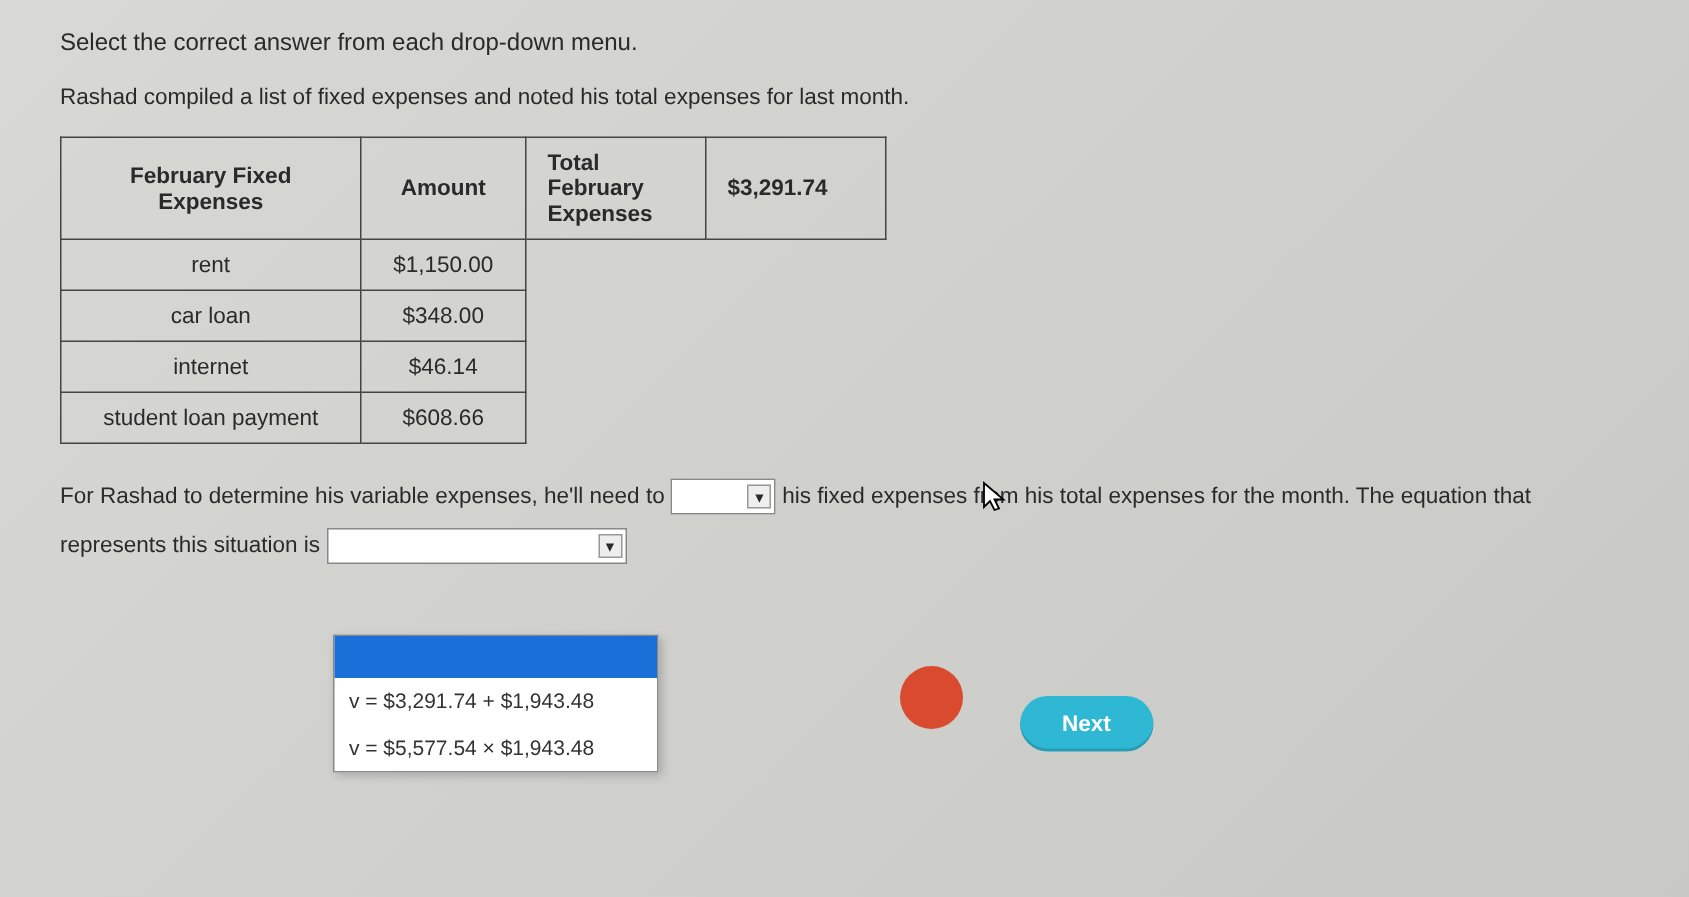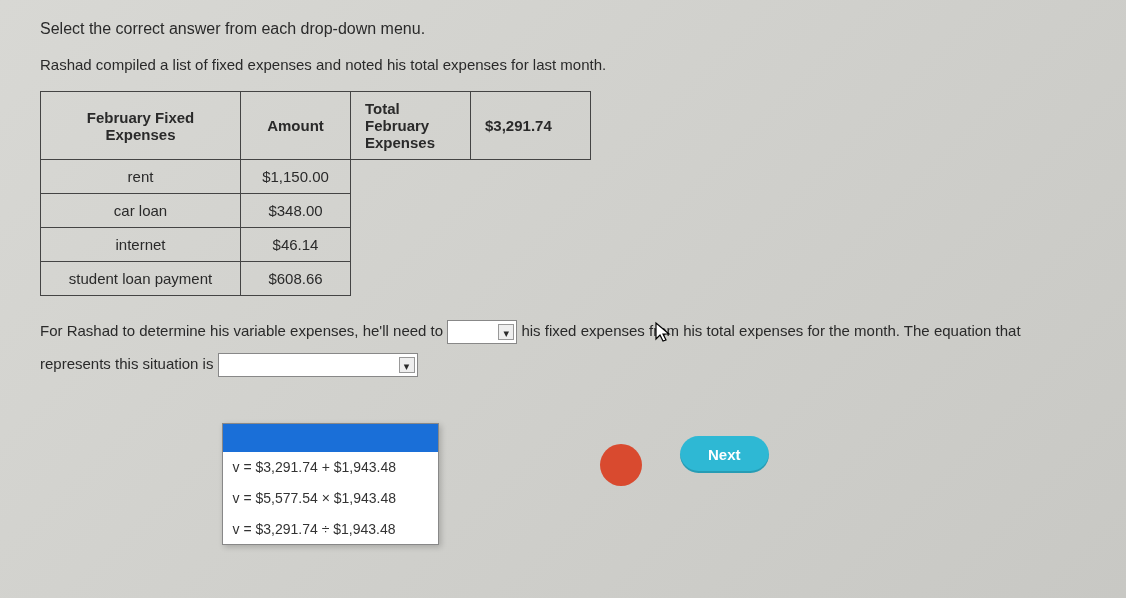--- a/index.html
+++ b/index.html
@@ -108,21 +108,21 @@
       height: 28px;
     }
     .cursor-icon {
       position: absolute;
       pointer-events: none;
       font-size: 20px;
     }
     .next-btn {
       position: absolute;
       left: 680px;
-      top: 436px;
+      top: 464px;
       background: #2eb8d4;
       color: #fff;
       font-weight: bold;
       border: none;
       border-radius: 22px;
       padding: 10px 28px;
       font-size: 15px;
       cursor: pointer;
       box-shadow: inset 0 -2px 0 rgba(0,0,0,0.15);
     }
@@ -190,19 +190,18 @@
   </span>
   <span> his fixed expenses from his total expenses for the month. The equation that represents this situation is </span>
   <span class="dropdown-open-wrapper">
     <span class="dropdown-open-box">
       <span class="chev">▾</span>
     </span>
     <div class="dropdown-list">
       <div class="option highlighted"></div>
       <div class="option">v = $3,291.74 + $1,943.48</div>
       <div class="option">v = $5,577.54 × $1,943.48</div>
-      <div class="option">v = $3,291.74 ÷ $1,943.48</div>
     </div>
   </span>
 </div>
 
 <div class="red-circle"></div>
 <button class="next-btn">Next</button>
 
 </body></html>

